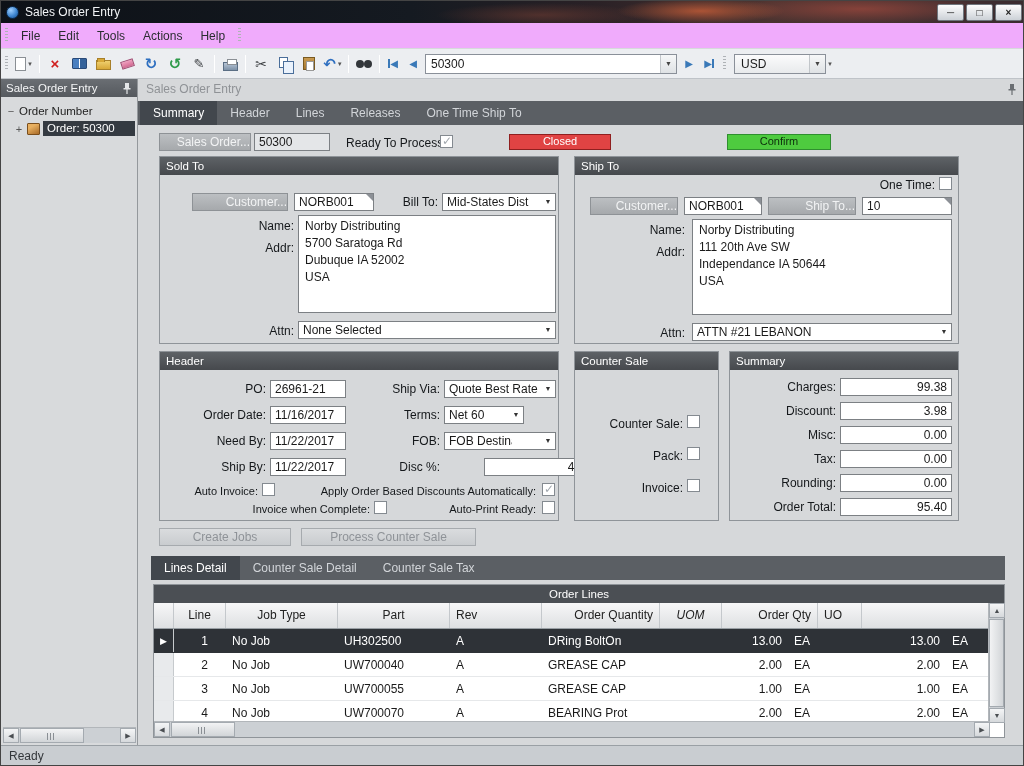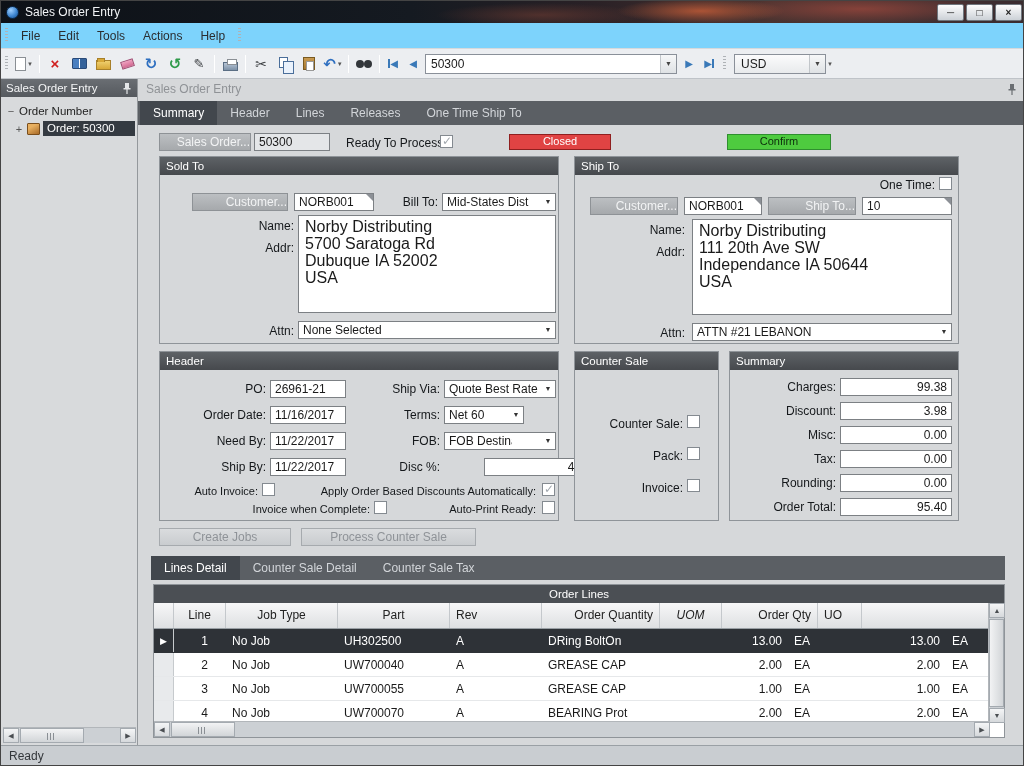--- a/index.html
+++ b/index.html
@@ -15,21 +15,21 @@
       radial-gradient(140px 16px at 540px 14px, rgba(110,60,50,.6), rgba(110,60,50,0) 75%),
       linear-gradient(90deg,#0d1117 0%,#151a21 40%,#2a2126 58%,#4a3330 75%,#3a2c30 100%);
     display:flex;align-items:center;color:#fff;}
   .app-icon{width:13px;height:13px;border-radius:50%;margin:0 6px 0 5px;
     background:radial-gradient(circle at 35% 30%,#9fd0ff,#3f86d0 55%,#154a86);border:1px solid #0c2c50;}
   .title-text{font-size:12px;color:#f2f4f6;}
   .winbtns{margin-left:auto;display:flex;gap:2px;padding-right:3px;}
   .winbtn{width:27px;height:17px;background:linear-gradient(#fdfdfd,#ccd1d7);border:1px solid #6f767d;
     border-radius:2px;text-align:center;line-height:15px;font-size:10px;color:#222;font-weight:bold;}
   
-  .menubar{position:absolute;left:0;top:22px;width:1024px;height:26px;background:#7dd3fc;
+  .menubar{position:absolute;left:0;top:22px;width:1024px;height:26px;background:#f0abfc;
     display:flex;align-items:center;border-bottom:1px solid #d6d9dc;}
   .menu-item{padding:3px 9px;color:#2a2d30;}
   .grip{width:3px;height:15px;margin:0 4px;background:repeating-linear-gradient(180deg,#aeb2b6 0 1px,transparent 1px 3px);}
   .toolbar{position:absolute;left:0;top:48px;width:1024px;height:30px;background:#eceef1;
     border-bottom:1px solid #bfc3c8;display:flex;align-items:center;}
   .tbtn{height:22px;min-width:22px;display:flex;align-items:center;justify-content:center;margin:0 1px;}
   .tsep{width:1px;height:18px;background:#c2c6ca;border-right:1px solid #fff;margin:0 3px;}
   .mini-arrow{font-size:6px;color:#555;margin-left:1px;}
   .ic-page{width:11px;height:14px;background:#fff;border:1px solid #8a8f94;}
   .ic-x{color:#d02020;font-weight:bold;font-size:15px;line-height:14px;}
@@ -91,21 +91,21 @@
   .lbl.r{text-align:right;}
   .lbl.sm{font-size:11px;}
   .field{position:absolute;background:#fff;border:1px solid #7c8084;font-size:12px;line-height:16px;
     padding:0 4px;white-space:nowrap;overflow:hidden;}
   .field.ro{background:#e4e6e8;}
   .field.num{text-align:right;}
   .dogear::after{content:"";position:absolute;top:0;right:0;border-top:7px solid #8c9096;border-left:7px solid transparent;}
   .combo{position:absolute;display:flex;background:#fff;border:1px solid #7c8084;overflow:hidden;}
   .combo-text{flex:1;padding:1px 4px;font-size:12px;line-height:14px;white-space:nowrap;overflow:hidden;}
   .combo-arrow{width:14px;text-align:center;font-size:7px;line-height:16px;color:#333;flex:none;}
-  .addr{position:absolute;background:#fff;border:1px solid #7c8084;font-size:16px;line-height:17px;
+  .addr{position:absolute;background:#fff;border:1px solid #7c8084;font-size:12px;line-height:17px;
     padding:2px 6px;white-space:pre-line;overflow:hidden;}
   .chk{position:absolute;width:13px;height:13px;background:#fff;border:1px solid #848a90;}
   .chk.checked::after{content:"✓";position:absolute;left:1px;top:-2px;font-size:12px;color:#a2a8ae;}
   .btn-launch{position:absolute;background:linear-gradient(#bcbfc2,#a6a9ac);border:1px solid #8e9296;
     color:#f2f3f4;font-size:12px;text-align:right;line-height:16px;white-space:nowrap;overflow:hidden;}
   .btn-disabled{position:absolute;background:linear-gradient(#dadcde,#c9cccf);border:1px solid #a6aaae;
     color:#8f9398;font-size:12px;text-align:center;line-height:16px;}
   .btn-closed{position:absolute;background:var(--closed_red,#e04343);border:1px solid #8f1f1f;color:#fff;
     font-size:11px;text-align:center;line-height:13px;}
   .btn-confirm{position:absolute;background:var(--confirm_green,#4ecb3f);border:1px solid #2f8f2f;color:#0c2d0c;

